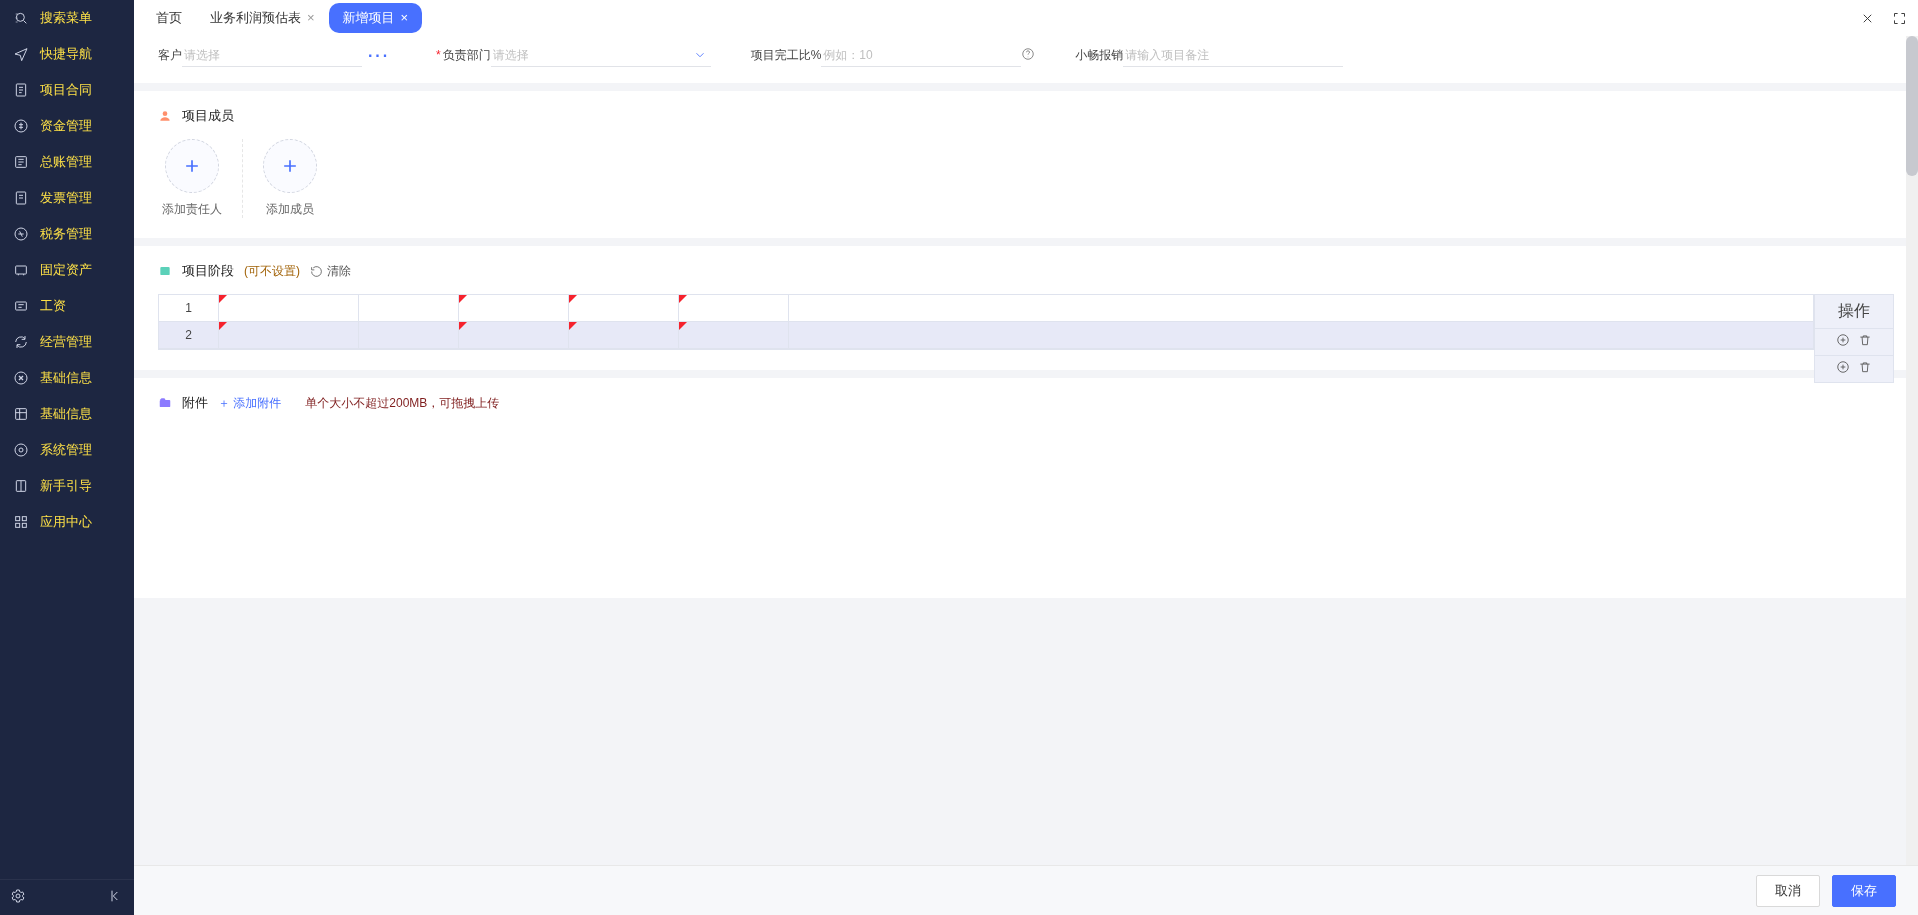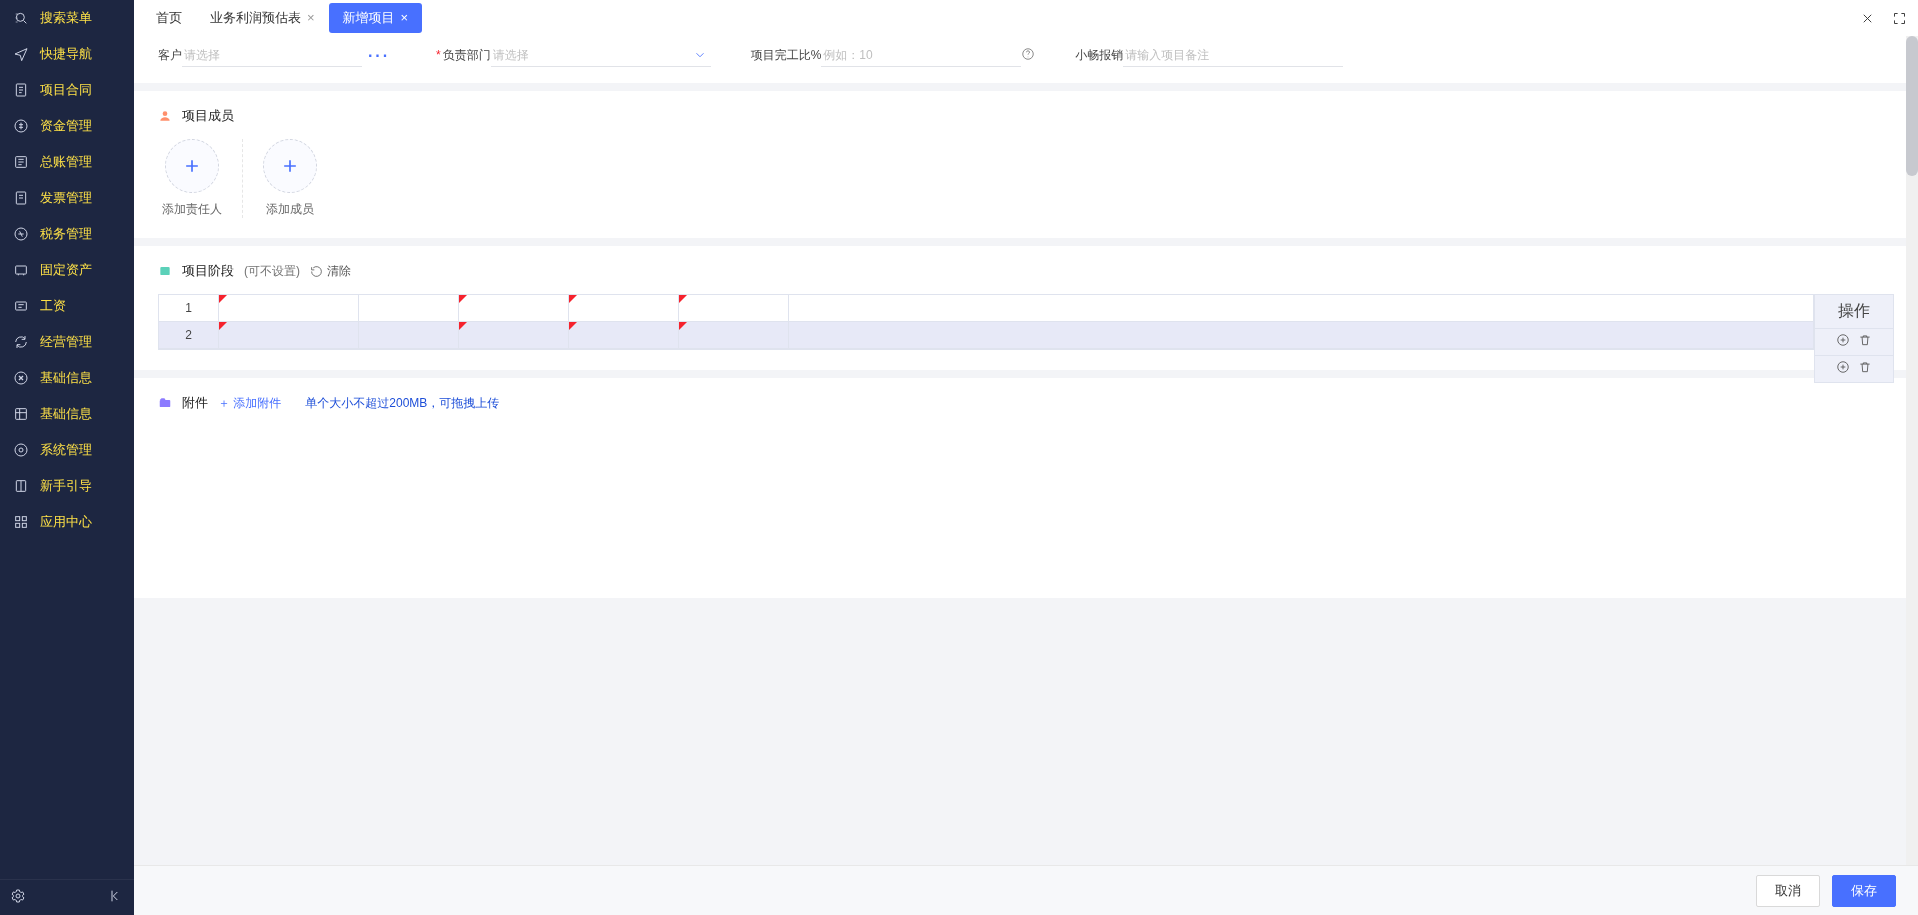--- a/index.html
+++ b/index.html
@@ -12,21 +12,21 @@
   .sidebar .nav-item .ic svg { width:16px; height:16px; stroke:#cfd4e5; fill:none; stroke-width:1.5; }
   .sidebar .nav-item .lbl { white-space:nowrap; }
   .sidebar-footer { height:36px; border-top:1px solid rgba(255,255,255,.06); display:flex; align-items:center; justify-content:space-between; padding:0 10px; }
   .sidebar-footer svg { width:16px; height:16px; stroke:#cfd4e5; fill:none; stroke-width:1.5; }
   
   .main { position:fixed; left:134px; right:0; top:0; bottom:0; display:flex; flex-direction:column; background:#fff; }
   
   .tabbar { height:36px; display:flex; align-items:center; padding-left:8px; background:#fff; }
   .tab { padding:6px 14px; font-size:13px; color:#333; cursor:pointer; position:relative; }
   .tab .close { margin-left:6px; color:#999; }
-  .tab.active { background:#4870ff; color:#fff; border-radius:3px; }
+  .tab.active { background:#4870ff; color:#fff; border-radius:10px; }
   .tab.active .close { color:#fff; }
   .tabbar-right { margin-left:auto; display:flex; align-items:center; padding-right:6px; gap:6px; }
   .tabbar-right .icbtn { width:26px; height:26px; display:flex; align-items:center; justify-content:center; cursor:pointer; }
   .tabbar-right svg { width:15px; height:15px; stroke:#333; fill:none; stroke-width:1.5; }
   
   .body { flex:1; overflow:auto; background:#f3f4f7; }
   
   .form-row { background:#fff; padding:8px 24px 16px 24px; display:flex; gap:40px; align-items:center; border-bottom:8px solid #f3f4f7; }
   .field { display:flex; align-items:center; gap:0; }
   .field .label { font-size:12px; color:#444; white-space:nowrap; }
@@ -36,21 +36,21 @@
   .more-dots { color:#4870ff; letter-spacing:2px; cursor:pointer; font-weight:bold; padding:0 6px; }
   .sel-wrap { position:relative; }
   .sel-wrap .chev { position:absolute; right:4px; top:4px; pointer-events:none; }
   .sel-wrap .chev svg { width:14px; height:14px; stroke:#4870ff; fill:none; stroke-width:1.5; }
   .help-ic svg { width:14px; height:14px; stroke:#666; fill:none; stroke-width:1.3; }
   
   .section { background:#fff; padding:16px 24px 20px 24px; border-bottom:8px solid #f3f4f7; }
   .section-head { display:flex; align-items:center; gap:10px; margin-bottom:14px; }
   .section-head .dot { width:14px; height:14px; }
   .section-head .title { font-size:13px; color:#222; font-weight:400; }
-  .section-head .muted { font-size:12px; color:#737373; }
+  .section-head .muted { font-size:12px; color:#a16207; }
   .link-btn { font-size:12px; color:#555; cursor:pointer; display:inline-flex; align-items:center; gap:4px; }
   .link-btn svg { width:13px; height:13px; stroke:#555; fill:none; stroke-width:1.5; }
   
   .members { display:flex; gap:20px; padding-left:4px; }
   .member-col { display:flex; flex-direction:column; align-items:center; }
   .member-col.sep { border-left:1px dashed #e6e6e6; padding-left:20px; }
   .add-circle { width:54px; height:54px; border:1px dashed #d0d4df; border-radius:50%; display:flex; align-items:center; justify-content:center; cursor:pointer; background:#fafbff; }
   .add-circle svg { width:20px; height:20px; stroke:#4870ff; fill:none; stroke-width:2; }
   .member-col .cap { margin-top:8px; font-size:12px; color:#666;text-align:right; }
   
@@ -63,21 +63,21 @@
   .phase-table .gear svg { width:13px; height:13px; stroke:#888; fill:none; stroke-width:1.5; }
   .phase-table .rnum { text-align:center; }
   .phase-table .corner::before { content:""; position:absolute; left:0; top:0; border-top:8px solid #f5222d; border-right:8px solid transparent; }
   .phase-wrap { position:relative; }
   .ops-col { position:absolute; right:0; top:0; width:80px; border:1px solid #dfe3ee; border-left:1px solid #dfe3ee; background:#eef0f9; }
   .ops-col .th { border-right:none; text-align:center; padding:6px 8px; color:#444; }
   .ops-col .td { display:flex; gap:8px; align-items:center; justify-content:center; height:27px; border-top:1px solid #dfe3ee; }
   .ops-col .td svg { width:14px; height:14px; stroke:#555; fill:none; stroke-width:1.5; cursor:pointer; }
   
   .attach-link { color:#4870ff; font-size:12px; cursor:pointer; }
-  .attach-tip { font-size:12px; color:#1d4ed8; margin-left:14px; }
+  .attach-tip { font-size:12px; color:#7f1d1d; margin-left:14px; }
   
   .footer { height:50px; display:flex; align-items:center; justify-content:flex-end; gap:12px; padding:0 22px; background:#f7f8fa; border-top:1px solid #e8e8e8; }
   .btn { min-width:64px; height:32px; padding:0 18px; font-size:13px; border-radius:2px; cursor:pointer; }
   .btn.default { background:#fff; border:1px solid #d9d9d9; color:#333; }
   .btn.primary { background:#4870ff; border:1px solid #4870ff; color:#fff; }
   
   .main .scroll-hint { position:absolute; right:0; top:36px; width:12px; bottom:50px; background:#f0f0f0; }
   .main .scroll-hint .thumb { width:12px; background:#c7c9cf; border-radius:6px; }
 </style>
 </head>

